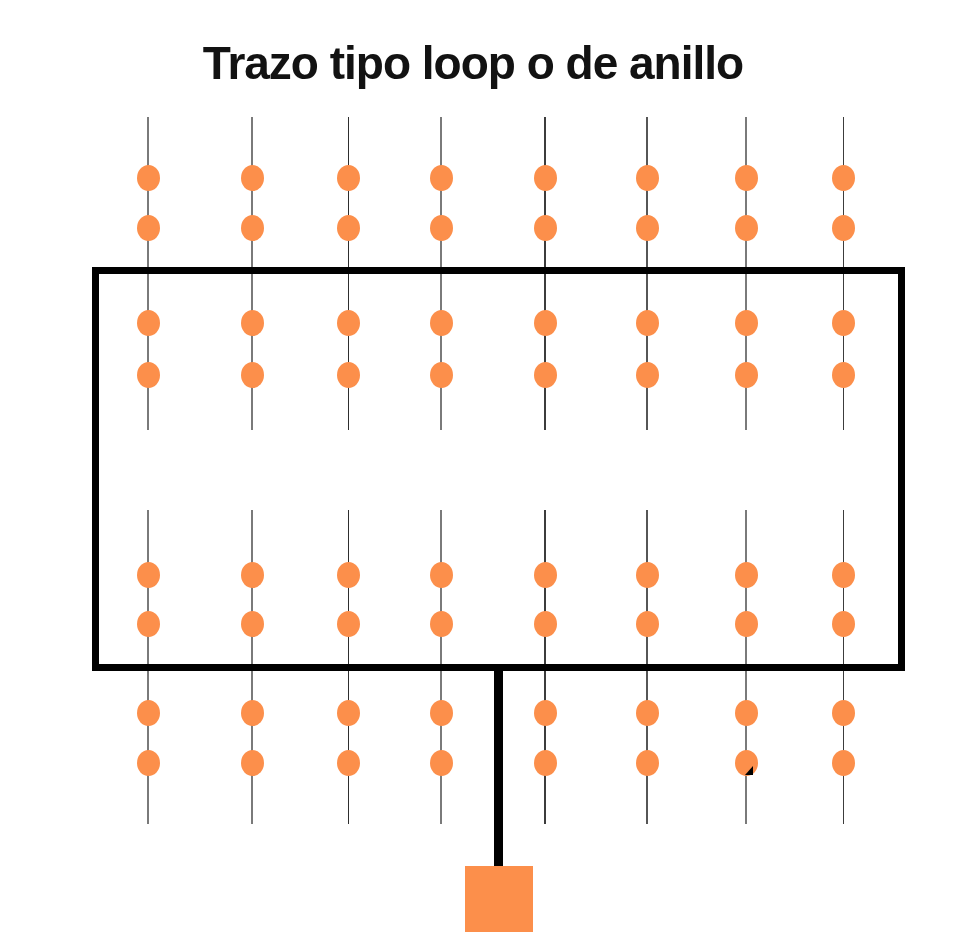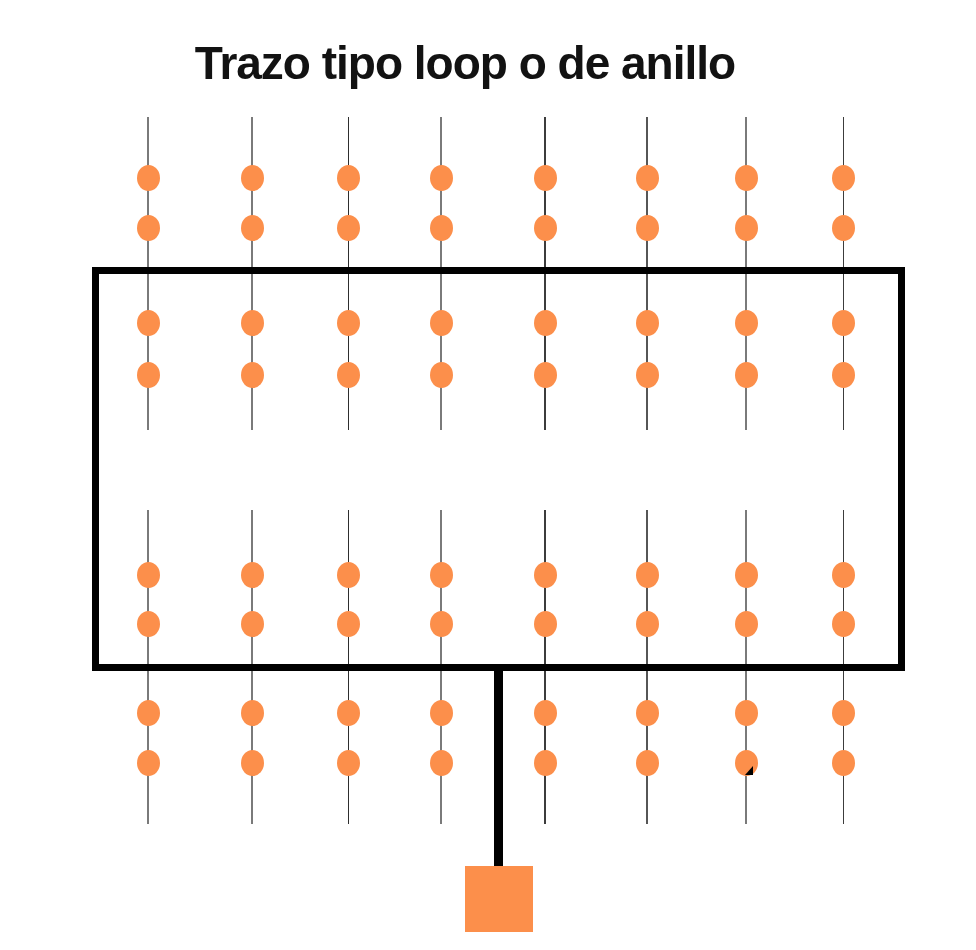--- a/index.html
+++ b/index.html
@@ -11,21 +11,21 @@
     position: relative;
     width: 976px;
     height: 950px;
     background: #ffffff;
     overflow: hidden;
     font-family: "Liberation Sans", sans-serif;
   }
   .title {
     position: absolute;
     top: 38px;
-    left: 4px;
+    left: 12px;
     width: 922px;
     text-align: center;
     font-size: 46px;
     font-weight: bold;
     letter-spacing: -1px;
     color: #121212;
     line-height: 1.1;
     white-space: nowrap;
   }
   .diagram-layer {

